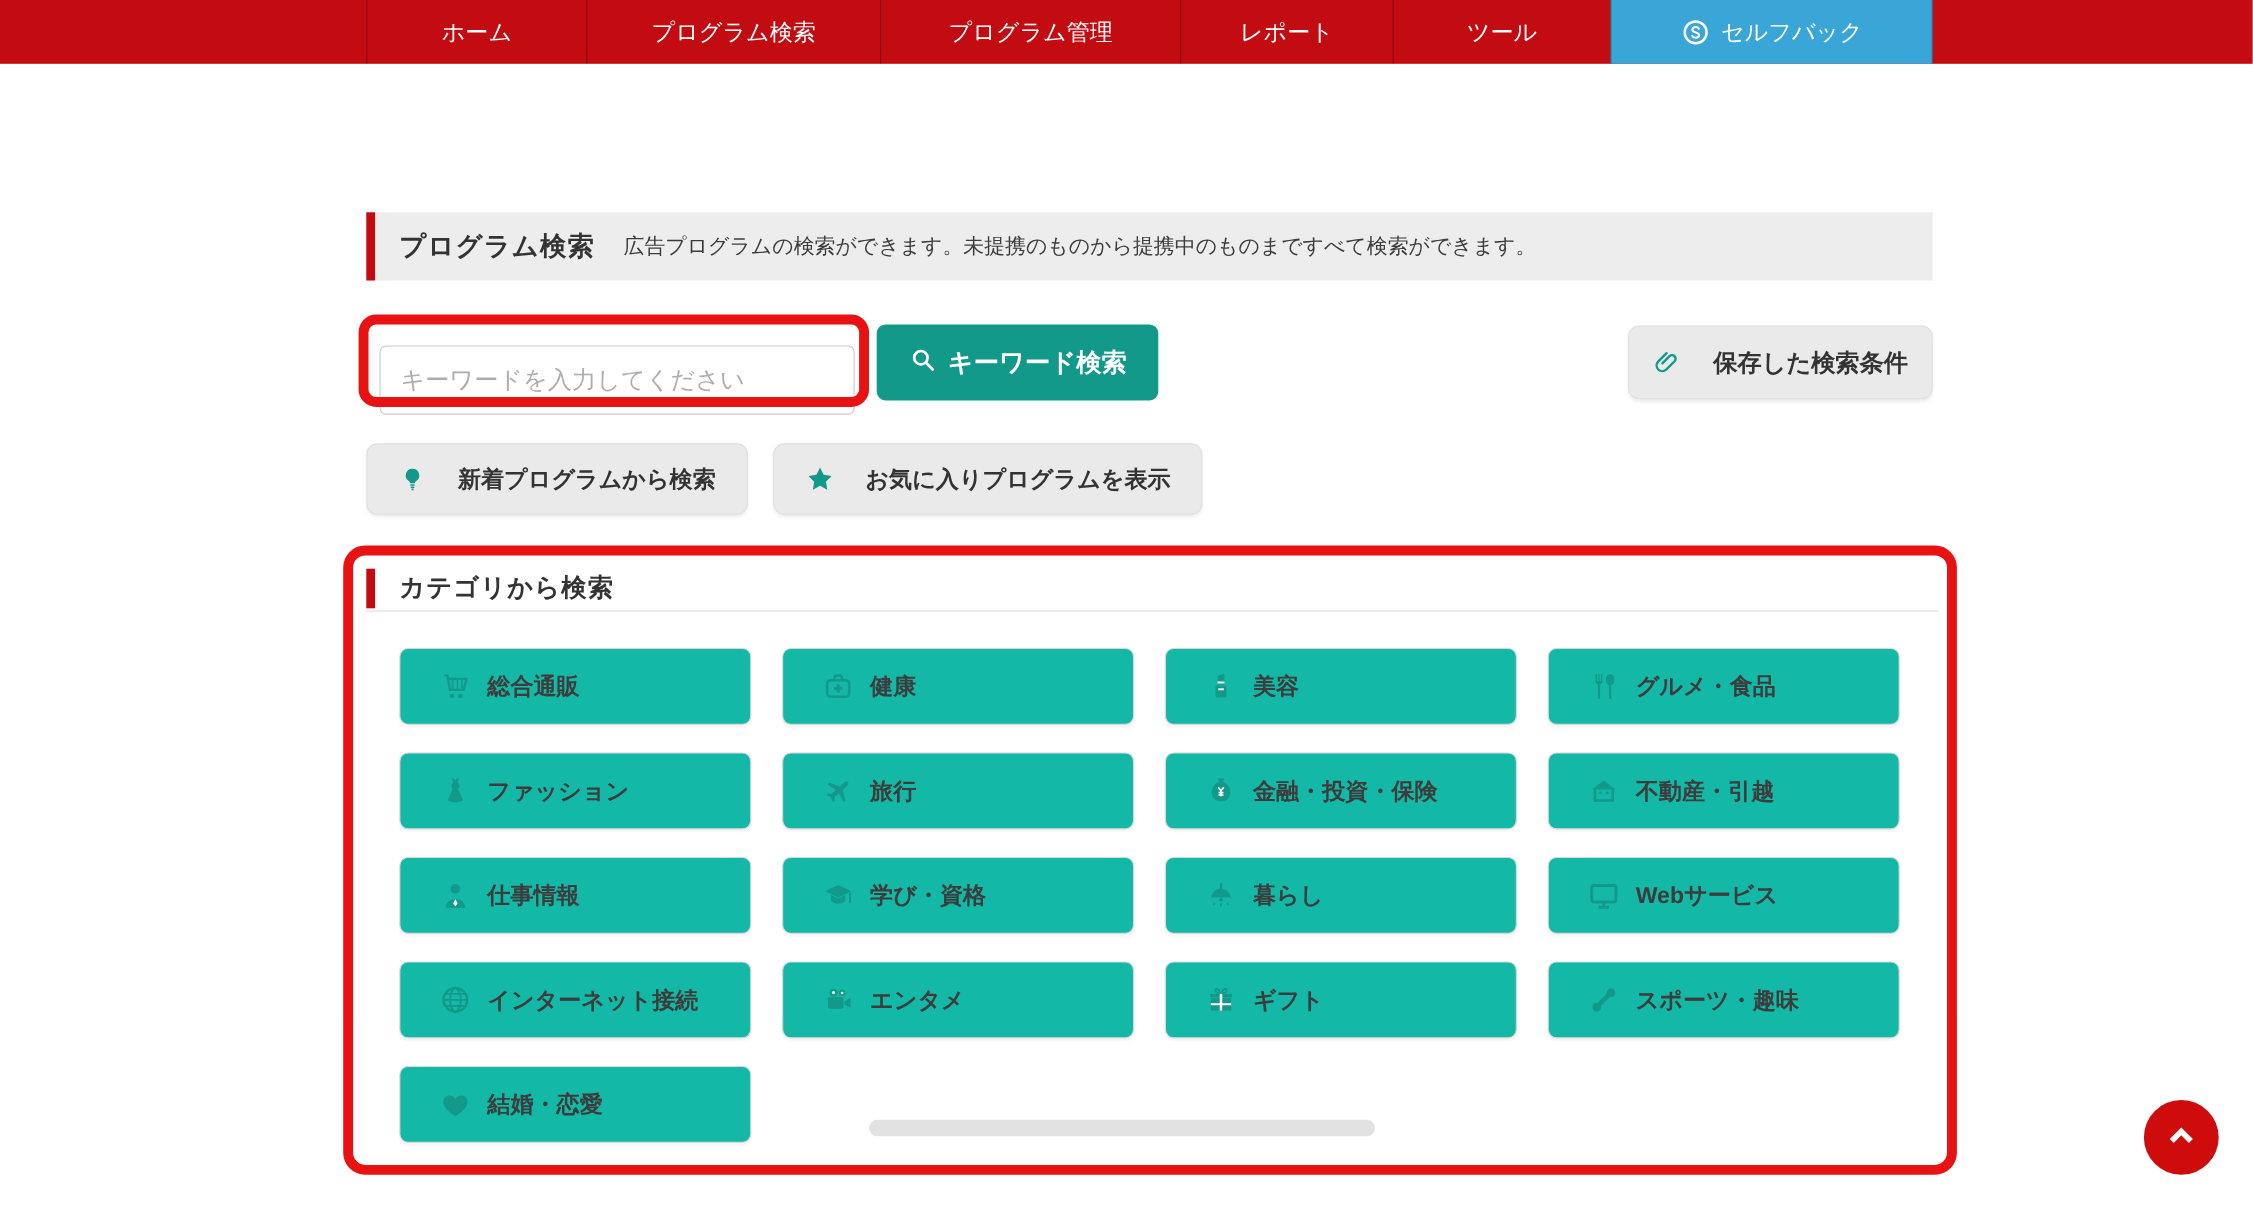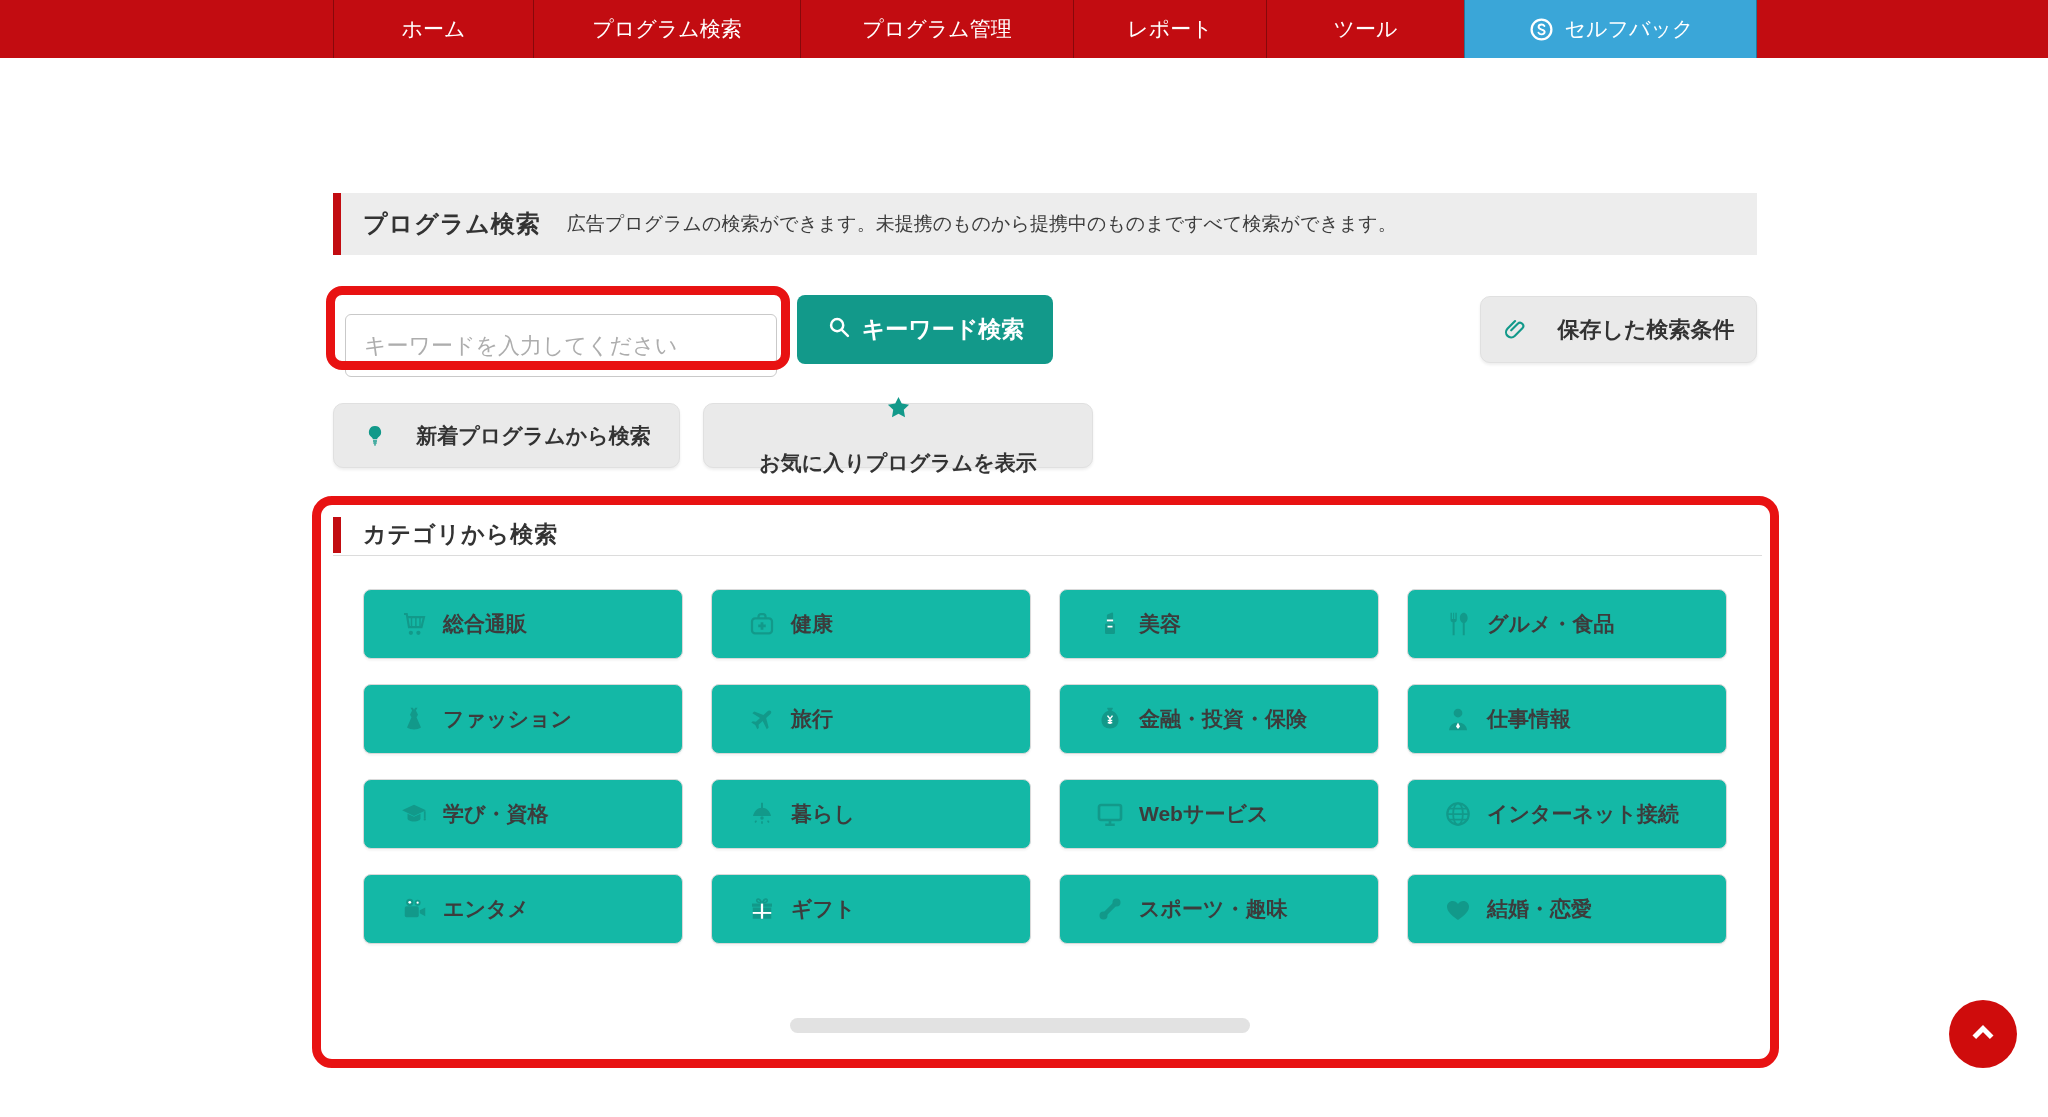--- a/index.html
+++ b/index.html
@@ -62,21 +62,21 @@
   }
   .gray-btn{
     position:absolute;background:#eaeaea;border:1px solid #e0e0e0;border-radius:10px;
     display:flex;align-items:center;justify-content:center;gap:28px;
     font-weight:bold;font-size:22px;color:#333;cursor:pointer;
     box-shadow:0 2px 3px rgba(0,0,0,.07);color:#333;
     font-family:"Liberation Sans","DejaVu Sans",sans-serif;
   }
   [data-name="saved-search-button"]{left:1480px;top:296px;width:277px;height:67px;}
   [data-name="new-programs-button"]{left:333px;top:403px;width:347px;height:65px;font-size:21px;}
-  [data-name="favorite-programs-button"]{left:703px;top:403px;width:390px;height:65px;font-size:21px;flex-direction:column;}
+  [data-name="favorite-programs-button"]{left:703px;top:403px;width:390px;height:65px;font-size:21px;}
   .gray-btn .icn{display:flex;align-items:center;color:var(--teal);}
   
   .cat-head{
     position:absolute;left:333px;top:514px;width:1429px;height:42px;
     border-bottom:1px solid #dcdcdc;display:flex;align-items:center;
   }
   .cat-head .bar{width:8px;height:36px;background:var(--brand-red);}
   .cat-head .ttl{font-size:23px;font-weight:bold;color:#333;margin-left:22px;letter-spacing:1px;}
   .cat-grid{
     position:absolute;left:363px;top:589px;
@@ -235,20 +235,31 @@
     </button>
     <button class="cat-btn" data-name="category-button-finance-invest-insurance">
       <span class="icn" data-name="moneybag-icon">
         <svg width="30" height="30" viewBox="0 0 24 24" aria-hidden="true">
           <path d="M10.2 3h3.6c.4 0 .6.4.4.7l-1 1.6c3.2.9 5.6 4 5.6 7.6 0 4.3-2.9 6.6-6.8 6.6s-6.8-2.3-6.8-6.6c0-3.6 2.4-6.7 5.6-7.6l-1-1.6c-.2-.3 0-.7.4-.7z" fill="currentColor"></path>
           <path d="M10 9.3l2 2.6 2-2.6M12 11.9v4M10.2 13.2h3.6M10.2 15h3.6" stroke="#fff" stroke-width="1.2" fill="none"></path>
         </svg>
       </span>
       <span data-name="category-button-label">金融・投資・保険</span>
     </button>
+    <button class="cat-btn" data-name="category-button-realestate-moving">
+      <span class="icn" data-name="house-icon">
+        <svg width="30" height="30" viewBox="0 0 24 24" aria-hidden="true">
+          <path d="M12 4.5L3.5 11h17z" fill="currentColor"></path>
+          <path d="M5.5 10.2V19h13v-8.8" fill="none" stroke="currentColor" stroke-width="1.8"></path>
+          <circle cx="9.5" cy="13.5" r="1" fill="currentColor"></circle>
+          <circle cx="14.5" cy="13.5" r="1" fill="currentColor"></circle>
+        </svg>
+      </span>
+      <span data-name="category-button-label">不動産・引越</span>
+    </button>
     <button class="cat-btn" data-name="category-button-job-info">
       <span class="icn" data-name="person-icon">
         <svg width="30" height="30" viewBox="0 0 24 24" aria-hidden="true">
           <circle cx="12" cy="7.2" r="3.5" fill="currentColor"></circle>
           <path d="M4.8 21c.3-4 3.3-6.3 7.2-6.3s6.9 2.3 7.2 6.3z" fill="currentColor"></path>
           <path d="M12 14.7l-1.6 3.2 1.6 2 1.6-2z" fill="#fff"></path>
         </svg>
       </span>
       <span data-name="category-button-label">仕事情報</span>
     </button>

